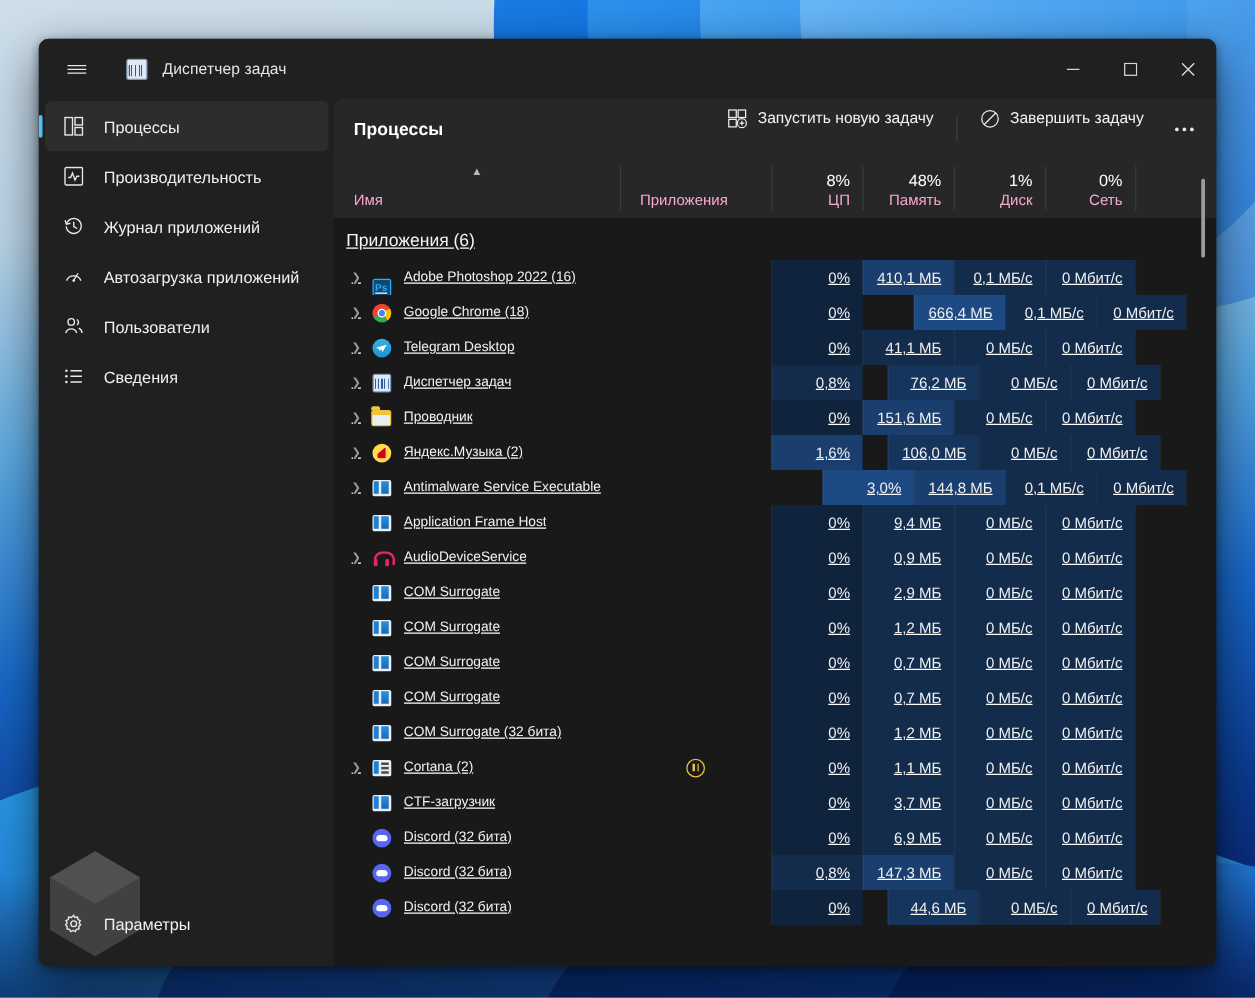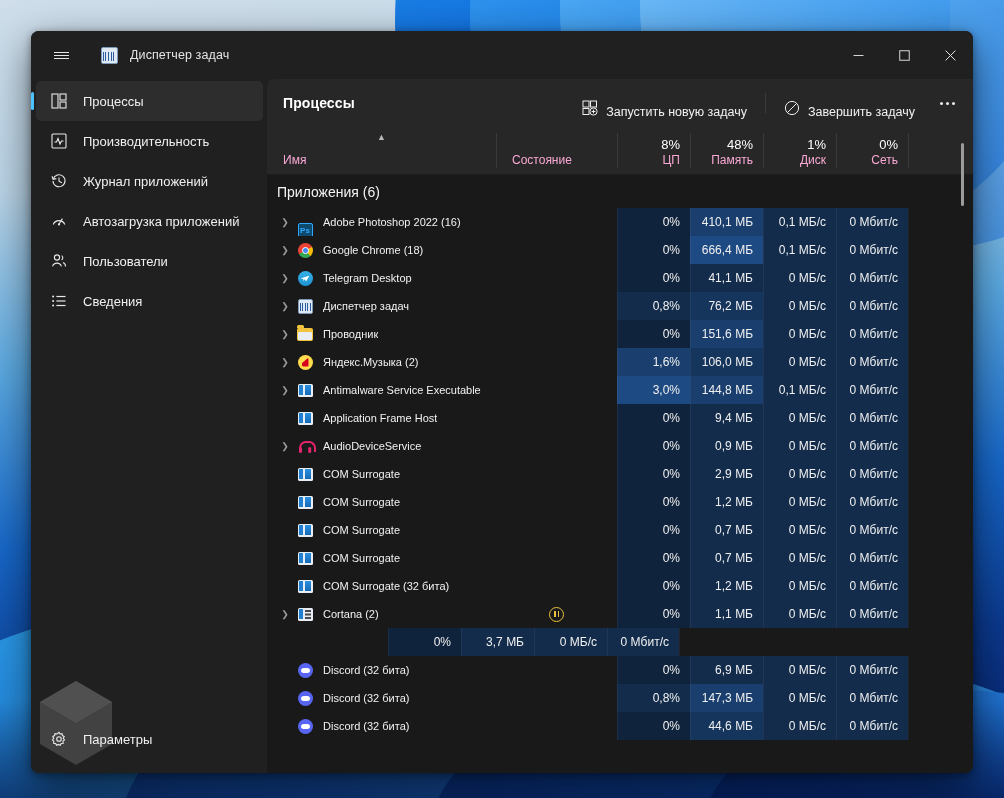--- a/index.html
+++ b/index.html
@@ -194,21 +194,21 @@
     display: flex;
     align-items: center;
     padding: 0 10px 0 16px;
     background: #272727;
   }
   #page-title { font-size: 14px; color: #ffffff; font-weight: 600; letter-spacing: .1px; }
   #toolbar-actions { margin-left: auto; display: flex; align-items: center; }
   .tb-btn {
     height: 32px;
     display: flex;
-    align-items: flex-end;
+    align-items: flex-start;
     gap: 8px;
     padding: 0 10px;
     border-radius: 4px;
     cursor: pointer;
     color: #f2f2f2;
     font-size: 12.5px;
     white-space: nowrap;
   }
   .tb-sep { width: 1px; height: 20px; background: #3d3d3d; margin: 0 8px; }
   .tb-dots {
@@ -264,20 +264,21 @@
     color: #b9b9b9;
     font-size: 9px;
     line-height: 9px;
   }
 
   #rows {
     flex: 1;
     overflow: hidden;
     background: #191919;
     position: relative;
+    text-decoration: underline;
   }
   .section-row {
     height: 33px;
     display: flex;
     align-items: center;
     background: #191919;
   }
   .section-row .c-name {
     font-size: 14px;
     color: #f4f4f4;
@@ -337,23 +338,23 @@
   }
   .cell::before {
     content: "";
     position: absolute; left: 0; top: 0; bottom: 0;
     width: 1px; background: rgba(255,255,255,.05);
   }
 
   
   .h0 { background: #10233c; }
   .h1 { background: #132c4c; }
-  .h2 { background: #16355c; }
+  .h2 { background: #16355c; margin-left: 20px; }
   .h3 { background: #1a3f6e; }
-  .h4 { background: #1e4a83; }
+  .h4 { background: #1e4a83; margin-left: 41px; }
 
   
   .susp {
     width: 15px; height: 15px;
     border: 1.3px solid #e8c140;
     border-radius: 50%;
     display: flex; align-items: center; justify-content: center;
     gap: 2px;
   }
   .susp i { width: 1.6px; height: 6px; background: #e8c140; display: block; }
@@ -590,21 +591,21 @@
         </div>
 
         <div id="table-wrap">
 
           <div id="head" class="grid-row">
             <div class="hcell left c-name">
               <span class="sort-caret">▲</span>
               <span class="hlab">Имя</span>
             </div>
             <div class="hcell left c-status">
-              <span class="hlab">Состояние</span>
+              <span class="hlab">Приложения</span>
             </div>
             <div class="hcell right c-cpu">
               <span class="hpct">8%</span>
               <span class="hlab">ЦП</span>
             </div>
             <div class="hcell right c-mem">
               <span class="hpct">48%</span>
               <span class="hlab">Память</span>
             </div>
             <div class="hcell right c-disk">
@@ -852,20 +853,27 @@
                     <i></i>
                   </span>
                 </div>
                 <div class="cell c-cpu h0">0%</div>
                 <div class="cell c-mem h1">1,1 МБ</div>
                 <div class="cell c-disk h1">0 МБ/с</div>
                 <div class="cell c-net h1">0 Мбит/с</div>
                 <div class="cell c-pad"></div>
               </div>
               <div class="prow grid-row">
+                <div class="c-name">
+                  <span class="chev"></span>
+                  <span class="pic">
+                    <span class="ico-dll"></span>
+                  </span>
+                  <span class="pname">CTF-загрузчик</span>
+                </div>
                 <div class="c-status"></div>
                 <div class="cell c-cpu h0">0%</div>
                 <div class="cell c-mem h1">3,7 МБ</div>
                 <div class="cell c-disk h1">0 МБ/с</div>
                 <div class="cell c-net h1">0 Мбит/с</div>
                 <div class="cell c-pad"></div>
               </div>
               <div class="prow grid-row">
                 <div class="c-name">
                   <span class="chev"></span>

